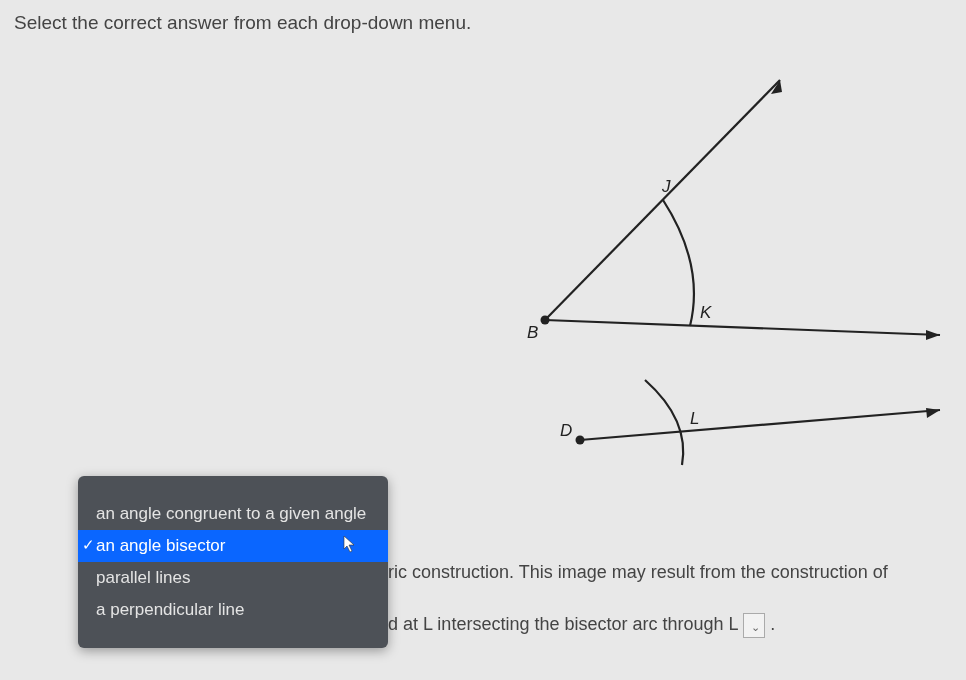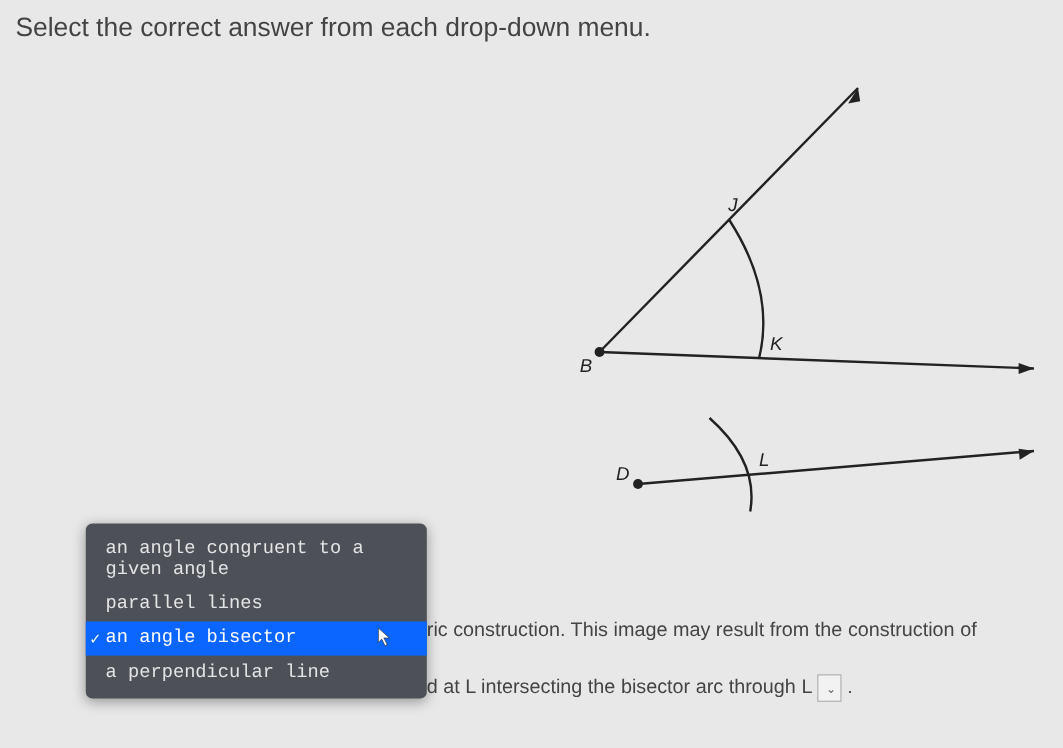--- a/index.html
+++ b/index.html
@@ -8,41 +8,40 @@
     height: 680px;
     background: #e8e8e8;
     font-family: Arial, Helvetica, sans-serif;
     position: relative;
     overflow: hidden;
   }
   .instruction {
     position: absolute;
     top: 12px;
     left: 14px;
-    font-size: 24px;
+    font-size: 19px;
     color: #444;
   }
   .diagram {
     position: absolute;
     top: 70px;
     left: 430px;
     width: 520px;
     height: 400px;
   }
   .dropdown {
     position: absolute;
     top: 476px;
     left: 78px;
     width: 310px;
     background: #4d5157;
     border-radius: 6px;
     box-shadow: 0 3px 12px rgba(0,0,0,0.35);
-    padding: 8px 0;
+    padding: 22px 0;
     z-index: 10;
-    font-family: Liberation Mono, monospace;
   }
   .dropdown-item {
     color: #e4e4e4;
     font-size: 17px;
     padding: 6px 18px;
     cursor: pointer;
     position: relative;
   }
   .dropdown-item.selected {
     background: #0a66ff;
@@ -109,29 +108,29 @@
   <line x1="150" y1="370" x2="510" y2="340" stroke="#222" stroke-width="2.2"></line>
   <polygon points="510,340 496,338 497,348" fill="#222"></polygon>
   <circle cx="150" cy="370" r="4.5" fill="#222"></circle>
   <path d="M 215 310 Q 260 350 252 395" stroke="#222" stroke-width="2.2" fill="none"></path>
   <text class="pt-label" x="130" y="366">D</text>
   <text class="pt-label" x="260" y="354">L</text>
 </svg>
 
 <div class="dropdown">
   <div class="dropdown-item">an angle congruent to a given angle</div>
-  <div class="dropdown-item">parallel lines</div>
   <div class="dropdown-item selected">
     <span>an angle bisector</span>
     <span class="cursor-arrow">
       <svg width="15" height="18" viewBox="0 0 15 18">
           <path d="M1 1 L1 14 L4 11 L7 17 L9 16 L6 10 L11 10 Z" fill="#fff" stroke="#333" stroke-width="0.6"></path>
         </svg>
     </span>
   </div>
+  <div class="dropdown-item">parallel lines</div>
   <div class="dropdown-item">a perpendicular line</div>
 </div>
 
 <div class="body-text">
   <span>ric construction. This image may result from the construction of</span><br>
   <br>
   <span>d at L intersecting the bisector arc through L</span>
   <span class="inline-select"><span class="chev">⌄</span></span>
   <span>.</span>
 </div>

